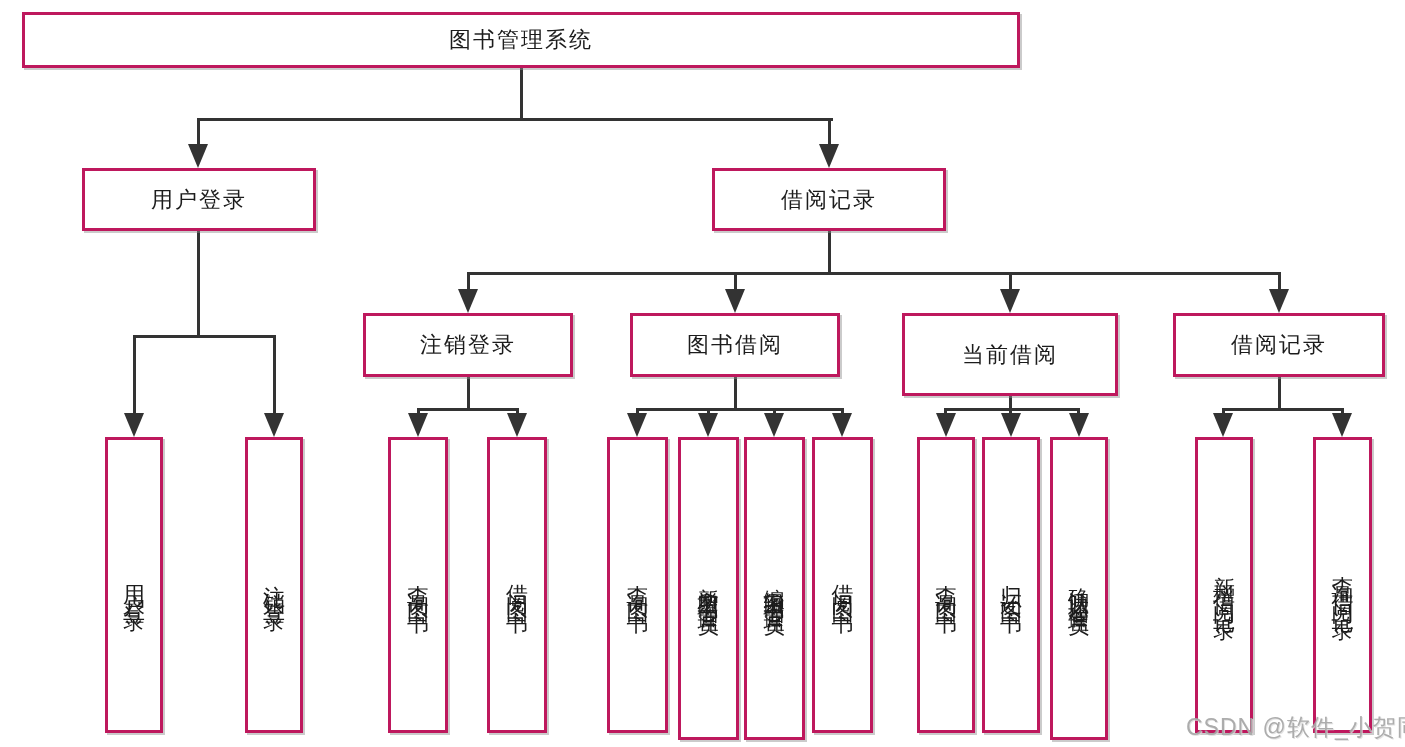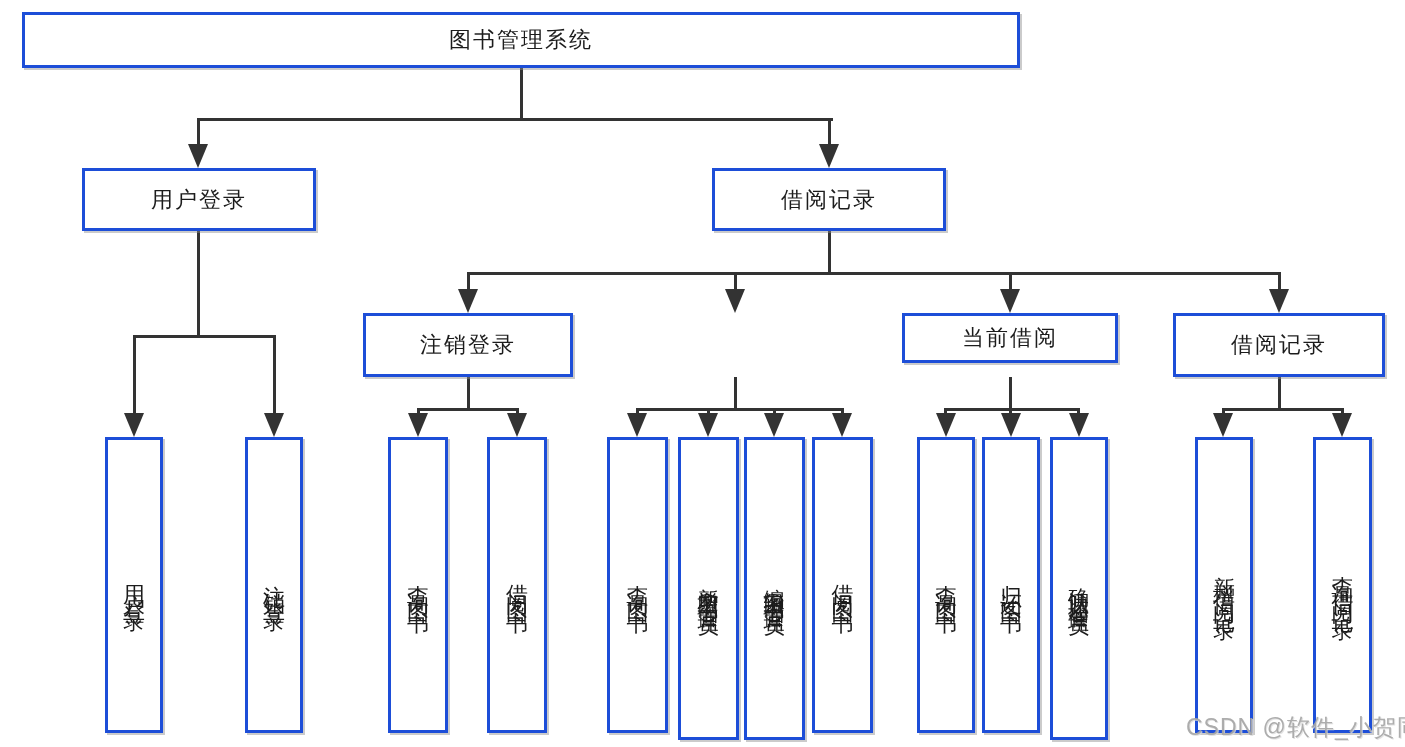--- a/index.html
+++ b/index.html
@@ -7,21 +7,21 @@
     position: relative;
     width: 1405px;
     height: 747px;
     background: #ffffff;
     font-family: "Liberation Sans", "DejaVu Sans", sans-serif;
     overflow: hidden;
   }
   .box {
     position: absolute;
     box-sizing: border-box;
-    border: 3px solid #1d4ed8;
+    border: 3px solid #be185d;
     background: #ffffff;
     display: flex;
     align-items: center;
     justify-content: center;
     color: #1c1c1c;
     box-shadow: 2px 2px 0 rgba(140,140,140,0.45);
   }
   .hlabel {
     font-size: 22px;
     letter-spacing: 2px;
@@ -134,21 +134,24 @@
   <div class="box" style="left:82px;top:168px;width:234px;height:63px">
     <span class="hlabel">用户登录</span>
   </div>
   <div class="box" style="left:712px;top:168px;width:234px;height:63px">
     <span class="hlabel">借阅记录</span>
   </div>
 
   <div class="box" style="left:363px;top:313px;width:210px;height:64px">
     <span class="hlabel">注销登录</span>
   </div>
-  <div class="box" style="left:902px;top:313px;width:216px;height:50px">
+  <div class="box" style="left:630px;top:313px;width:210px;height:64px">
+    <span class="hlabel">图书借阅</span>
+  </div>
+  <div class="box" style="left:902px;top:313px;width:216px;height:83px">
     <span class="hlabel">当前借阅</span>
   </div>
   <div class="box" style="left:1173px;top:313px;width:212px;height:64px">
     <span class="hlabel">借阅记录</span>
   </div>
 
   <div class="box" style="left:105px;top:437px;width:58px;height:296px">
     <span class="vlabel">用户登录</span>
   </div>
   <div class="box" style="left:245px;top:437px;width:58px;height:296px">

